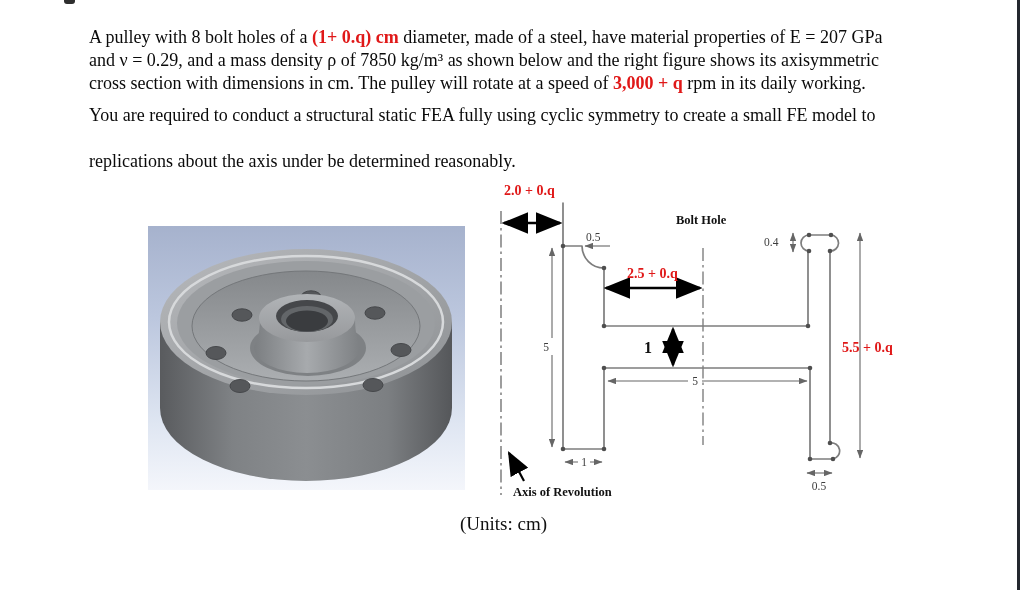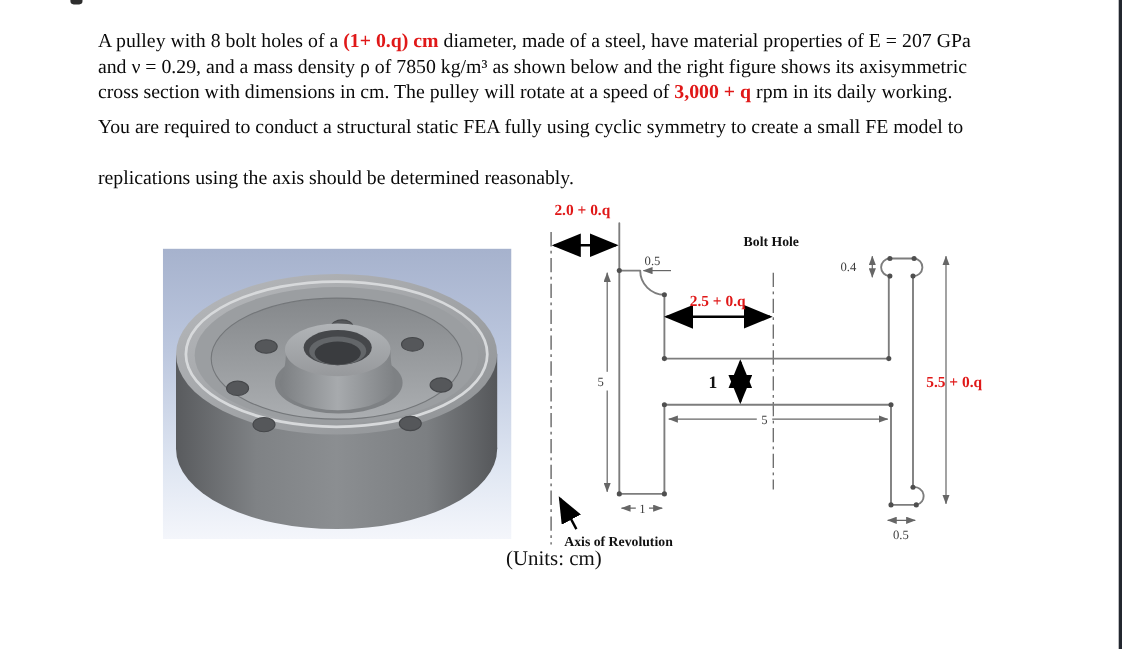--- a/index.html
+++ b/index.html
@@ -6,35 +6,35 @@
   .page{position:relative;width:1020px;height:590px;background:#ffffff;overflow:hidden;
         font-family:"Liberation Serif","DejaVu Serif",serif;}
   .right-border{position:absolute;top:0;right:0;width:3px;height:590px;background:#23272f;}
   .top-artifact{position:absolute;left:64px;top:0;width:11px;height:4px;background:#2e2e2e;border-radius:0 0 3px 3px;}
   .para{position:absolute;left:60px;width:950px;font-size:18px;line-height:23px;color:#0a0a0a;white-space:nowrap;margin-left:29px;}
   .para .red{color:#e01818;font-weight:bold;}
   .p1{top:8px;}
   .p2{top:86px;}
   .figure-3d{position:absolute;left:148px;top:226px;width:317px;height:264px;}
   .drawing{position:absolute;left:480px;top:178px;width:440px;height:335px;text-align:center;}
-  .units{position:absolute;left:460px;top:498px;font-size:19px;color:#111;}
+  .units{position:absolute;left:460px;top:513px;font-size:19px;color:#111;}
   svg text{font-family:"Liberation Serif","DejaVu Serif",serif;}
   .dimnum{font-size:11.5px;fill:#3d3d3d;}
   .redlab{font-size:14px;font-weight:bold;fill:#e01818;}
   .blklab{font-size:12.5px;font-weight:bold;fill:#111;}
 </style>
 </head>
 <body>
 
 <div class="page">
 
   <div class="top-artifact"></div>
 
   <p class="para p1"><span>A pulley with 8 bolt holes of a </span><span class="red">(1+ 0.q) cm</span><span> diameter, made of a steel, have material properties of E = 207 GPa</span><br><span>and ν = 0.29, and a mass density ρ of 7850 kg/m³ as shown below and the right figure shows its axisymmetric</span><br><span>cross section with dimensions in cm. The pulley will rotate at a speed of </span><span class="red">3,000 + q</span><span> rpm in its daily working.</span></p>
-  <p class="para p2"><span>You are required to conduct a structural static FEA fully using cyclic symmetry to create a small FE model to</span><br><br><span>replications using the axis should be determined reasonably.</span></p>
+  <p class="para p2"><span>You are required to conduct a structural static FEA fully using cyclic symmetry to create a small FE model to</span><br><br><span>replications about the axis under be determined reasonably.</span></p>
 
   <div class="figure-3d">
     <svg width="317" height="264" viewBox="0 0 317 264">
       <defs>
         <linearGradient id="bg" x1="0" y1="0" x2="0" y2="1">
           <stop offset="0" stop-color="#a6b2cd"></stop>
             <stop offset="0.35" stop-color="#bcc7de"></stop>
           <stop offset="0.75" stop-color="#dfe6f2"></stop>
             <stop offset="1" stop-color="#f4f6fb"></stop>
         </linearGradient>

